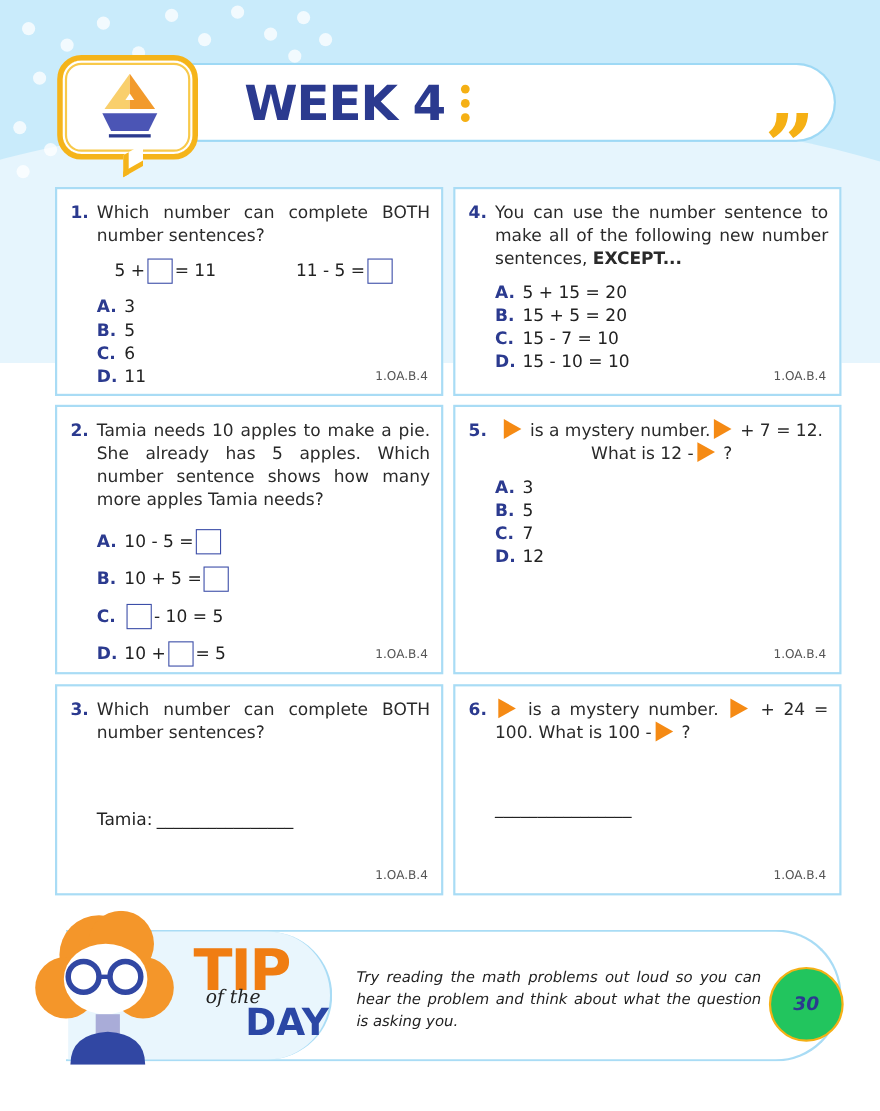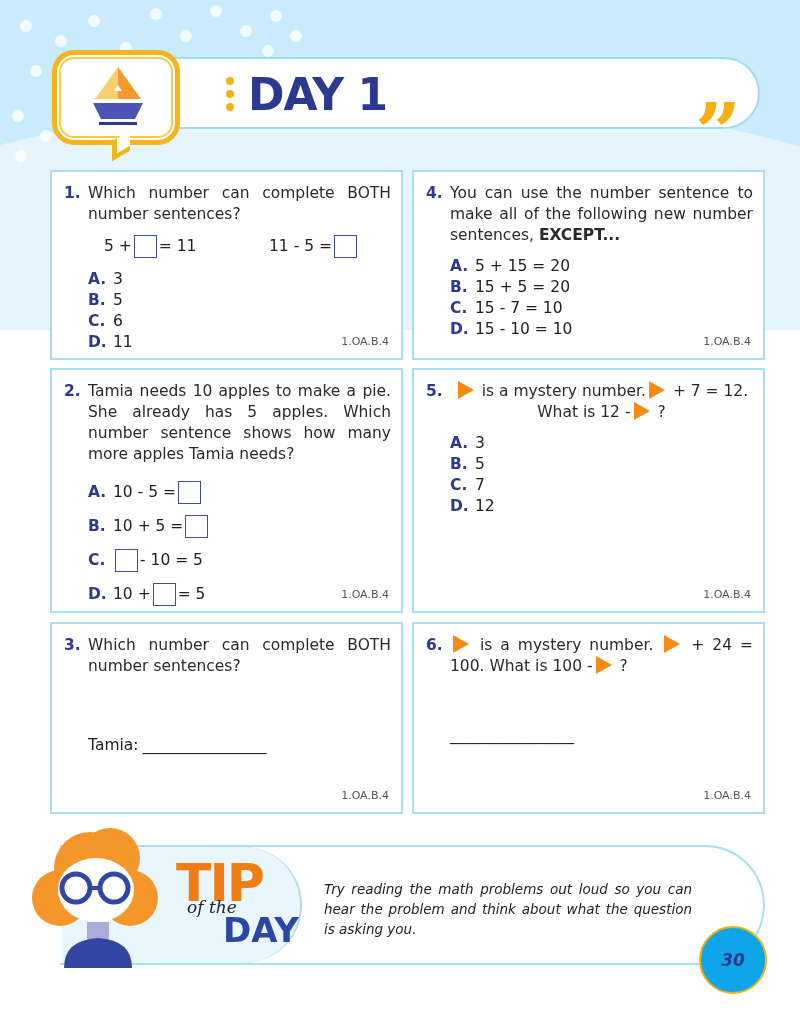--- a/index.html
+++ b/index.html
@@ -79,22 +79,22 @@
     background: #e9f6fd; border-radius: 0 58px 58px 0; border-right: 2px solid #a9dcf5;
   }
   .tip-tip { position: absolute; left: 176px; top: 857px; font-size: 52px; font-weight: bold; color: #f07d12; letter-spacing: -2px; line-height: 52px; text-align: right; }
   .tip-of { position: absolute; left: 187px; top: 897px; font-family: "DejaVu Serif", serif; font-style: italic; font-size: 17px; color: #222; background: transparent; }
   .tip-day { position: absolute; left: 175px; top: 912px; font-size: 34px; font-weight: bold; color: #2b47a5; line-height: 36px; margin-left: 48px; }
   .tip-text {
     position: absolute; left: 324px; top: 879px; width: 368px; font-style: italic;
     font-size: 13.5px; line-height: 20px; color: #222; text-align: justify;
   }
   .page-num {
-    position: absolute; left: 699px; top: 926px; width: 68px; height: 68px; border-radius: 50%;
-    border: 2.5px solid #f5b014; background: #0ea5e9; display: flex; align-items: center; justify-content: center;
+    position: absolute; left: 699px; top: 879px; width: 68px; height: 68px; border-radius: 50%;
+    border: 2.5px solid #f5b014; background: #22c55e; display: flex; align-items: center; justify-content: center;
     font-weight: bold; font-style: italic; font-size: 17px; color: #2b3a8f;
   }
   .girl { position: absolute; left: 30px; top: 828px; width: 140px; height: 140px; }
 </style>
 </head>
 <body>
 
 <div class="bg-top"></div>
 <div class="bg-wave"></div>
 <div class="bg-bottom"></div>
@@ -128,26 +128,26 @@
   <svg width="62" height="64" viewBox="0 0 62 64" style="position:absolute;left:30px;top:8px">
     <polygon points="31,4 31,36 8,36" fill="#f9cf6c"></polygon>
     <polygon points="31,4 31,36 54,36" fill="#f29a2c"></polygon>
     <polygon points="31,22 27,28 35,28" fill="#fff"></polygon>
     <polygon points="6,40 56,40 48,56 14,56" fill="#4b55b5"></polygon>
     <rect x="12" y="59" width="38" height="3" fill="#2b3a8f"></rect>
   </svg>
 </div>
 <div class="speech-tail"></div>
 <div class="title">
+  <span>WEEK 4</span>
   <span class="title-sep">
       <span></span>
       <span></span>
       <span></span>
     </span>
-  <span>DAY 1</span>
 </div>
 <div class="quote-mark">”</div>
 
 <div class="card" style="left:50px;top:170px;width:353px;height:190px;">
   <div class="q">
     <span class="qnum">1.</span>
     <span class="qtext">Which number can complete BOTH number sentences?</span>
   </div>
   <div class="eq-row">
     <span class="eq" style="width:165px">

